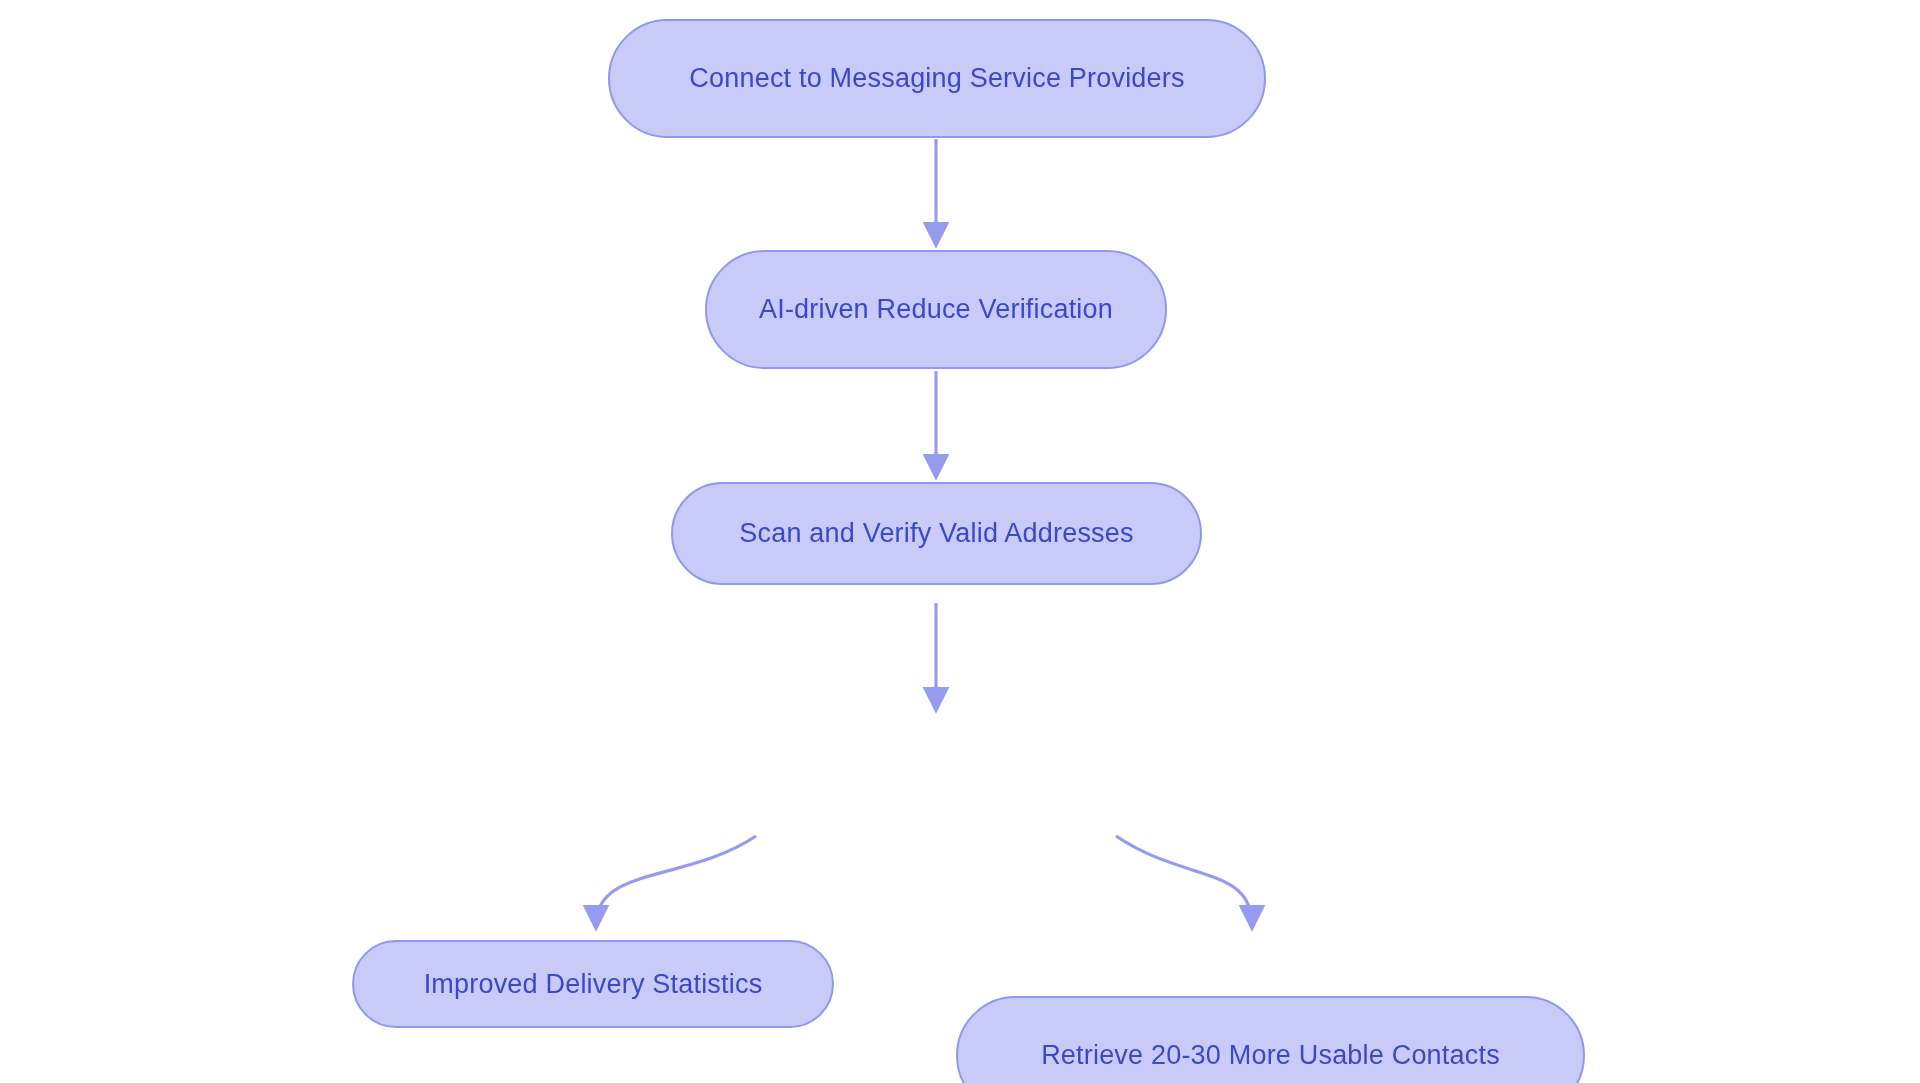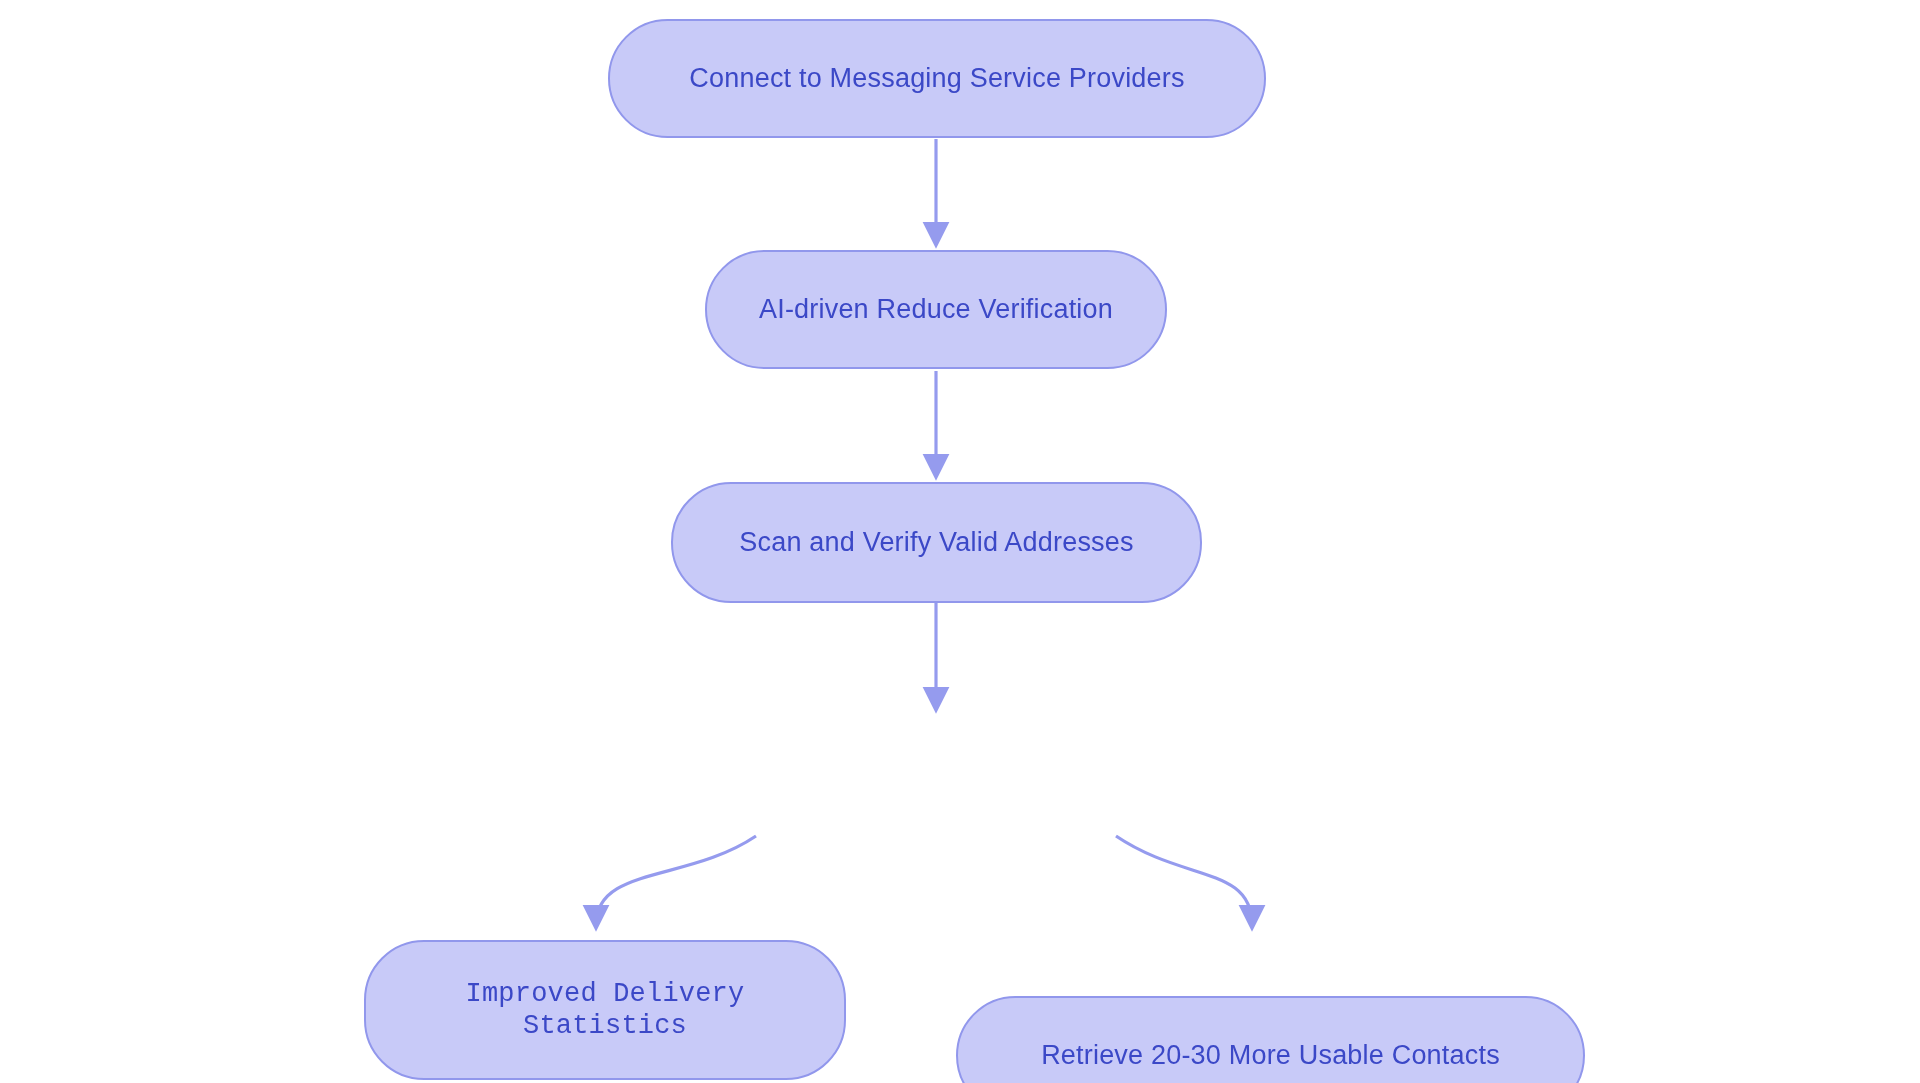--- a/index.html
+++ b/index.html
@@ -37,23 +37,23 @@
     color: #3b48c7;
     font-size: 27px;
     line-height: 1.2;
     letter-spacing: 0.2px;
     cursor: default;
   }
   .node span { display: inline-block; padding: 0 20px; }
   
   .n1 { left: 608px;  top: 19px;  width: 658px; height: 119px; }
   .n2 { left: 705px;  top: 250px; width: 462px; height: 119px; }
-  .n3 { left: 671px;  top: 482px; width: 531px; height: 121px; }
+  .n3 { left: 671px;  top: 482px; width: 531px; height: 103px; }
   .n4 { left: 695px;  top: 715px; width: 483px; height: 119px; }
-  .n5 { left: 364px;  top: 940px; width: 482px; height: 140px; font-family: Liberation Mono, monospace; }
+  .n5 { left: 352px;  top: 940px; width: 482px; height: 88px; }
   .n6 { left: 956px;  top: 996px; width: 629px; height: 119px; }
 </style>
 </head>
 <body>
 
 <div class="canvas">
 
   <svg class="edges" viewBox="0 0 1920 1083" xmlns="http://www.w3.org/2000/svg">
     <defs>
       <marker id="ah" viewBox="0 0 10 10" refX="7.5" refY="5" markerWidth="8.5" markerHeight="8.5" markerUnits="strokeWidth" orient="auto-start-reverse">

